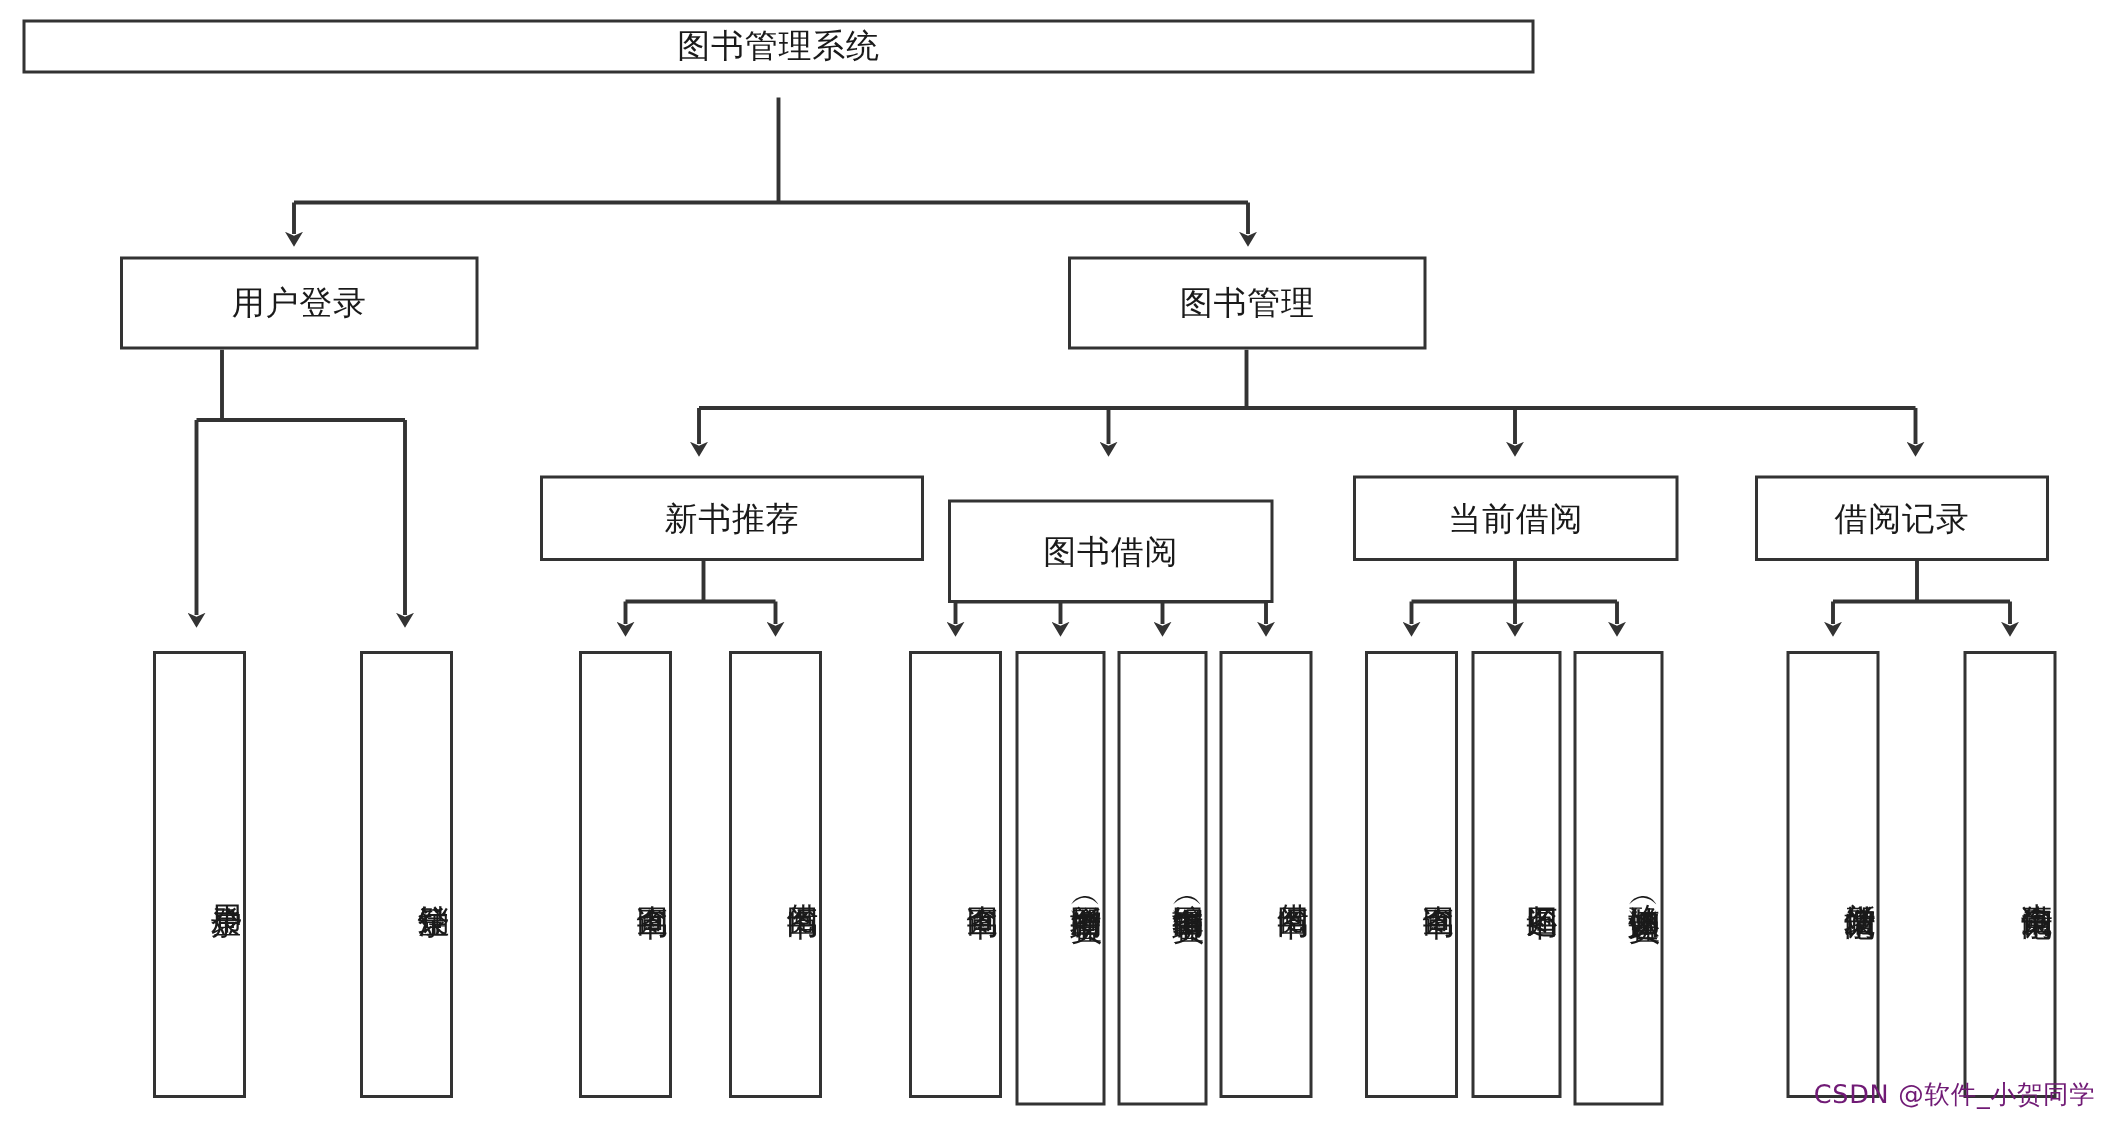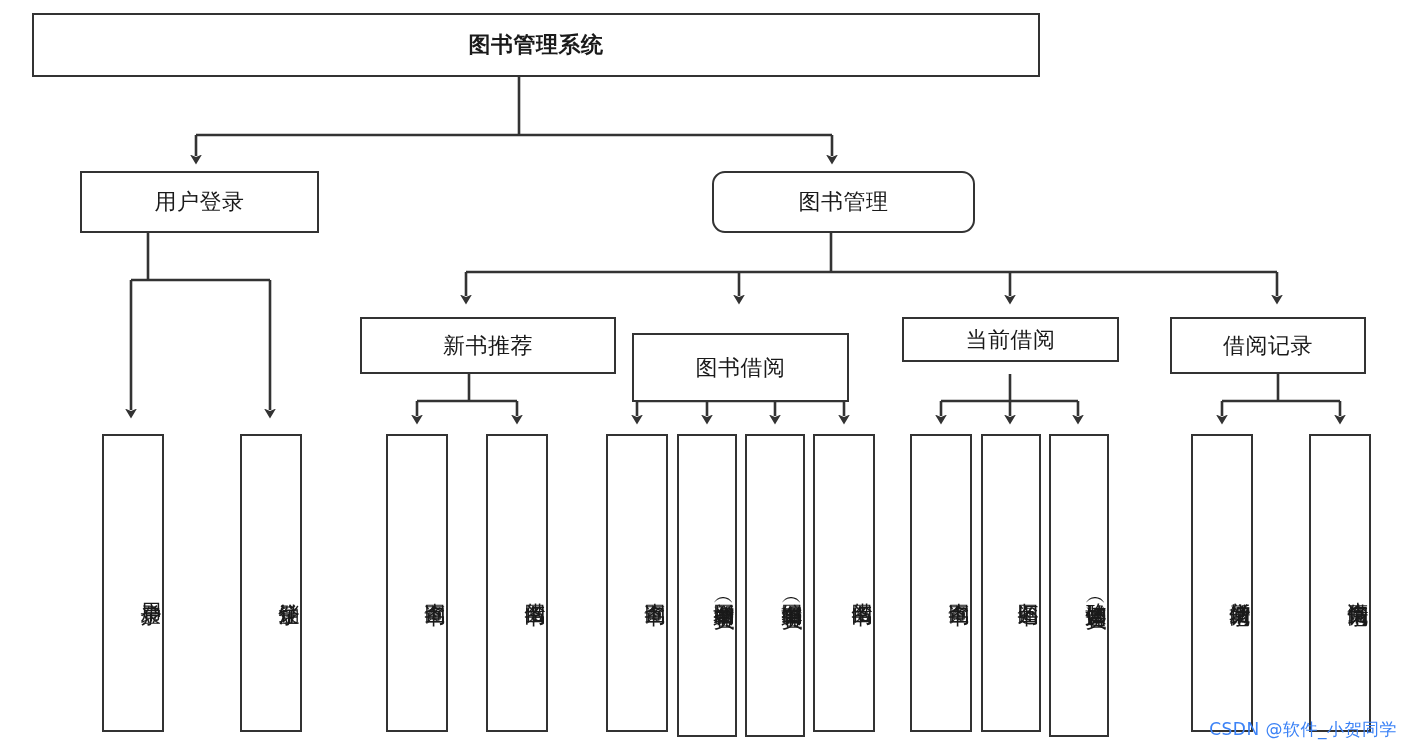--- a/index.html
+++ b/index.html
@@ -51,21 +51,21 @@
   .node.vert .vlabel {
     writing-mode: vertical-rl;
     text-orientation: upright;
     white-space: nowrap;
   }
   #watermark {
     position: absolute;
     right: 8px;
     bottom: 6px;
     font-size: 17px;
-    color: #3b82f6;
+    color: #701a75;
     letter-spacing: 0.5px;
     white-space: nowrap;
     pointer-events: none;
   }
 </style>
 </head>
 <body>
 
 <div id="stage">
 
@@ -113,38 +113,38 @@
       <path d="M1010,401 L1010,416" marker-end="url(#arrow)"></path>
       <path d="M1078,401 L1078,416" marker-end="url(#arrow)"></path>
 
       <path d="M1278,374 L1278,401"></path>
       <path d="M1222,401 L1340,401"></path>
       <path d="M1222,401 L1222,416" marker-end="url(#arrow)"></path>
       <path d="M1340,401 L1340,416" marker-end="url(#arrow)"></path>
     </g>
   </svg>
 
-  <div class="node horiz" style="left:32px; top:13px; width:1008px; height:64px;font-weight:bold;">
+  <div class="node horiz" style="left:15px; top:13px; width:1008px; height:36px;">
     <span>图书管理系统</span>
   </div>
 
   <div class="node horiz" style="left:80px; top:171px; width:239px; height:62px;">
     <span>用户登录</span>
   </div>
-  <div class="node horiz" style="left:712px; top:171px; width:263px; height:62px;border-radius:13px;">
+  <div class="node horiz" style="left:712px; top:171px; width:239px; height:62px;">
     <span>图书管理</span>
   </div>
 
   <div class="node horiz" style="left:360px; top:317px; width:256px; height:57px;">
     <span>新书推荐</span>
   </div>
   <div class="node horiz" style="left:632px; top:333px; width:217px; height:69px;">
     <span>图书借阅</span>
   </div>
-  <div class="node horiz" style="left:902px; top:317px; width:217px; height:45px;">
+  <div class="node horiz" style="left:902px; top:317px; width:217px; height:57px;">
     <span>当前借阅</span>
   </div>
   <div class="node horiz" style="left:1170px; top:317px; width:196px; height:57px;">
     <span>借阅记录</span>
   </div>
 
   <div class="node vert" style="left:102px; top:434px; width:62px; height:298px;">
     <span class="vlabel">用户登录</span>
   </div>
   <div class="node vert" style="left:240px; top:434px; width:62px; height:298px;">

